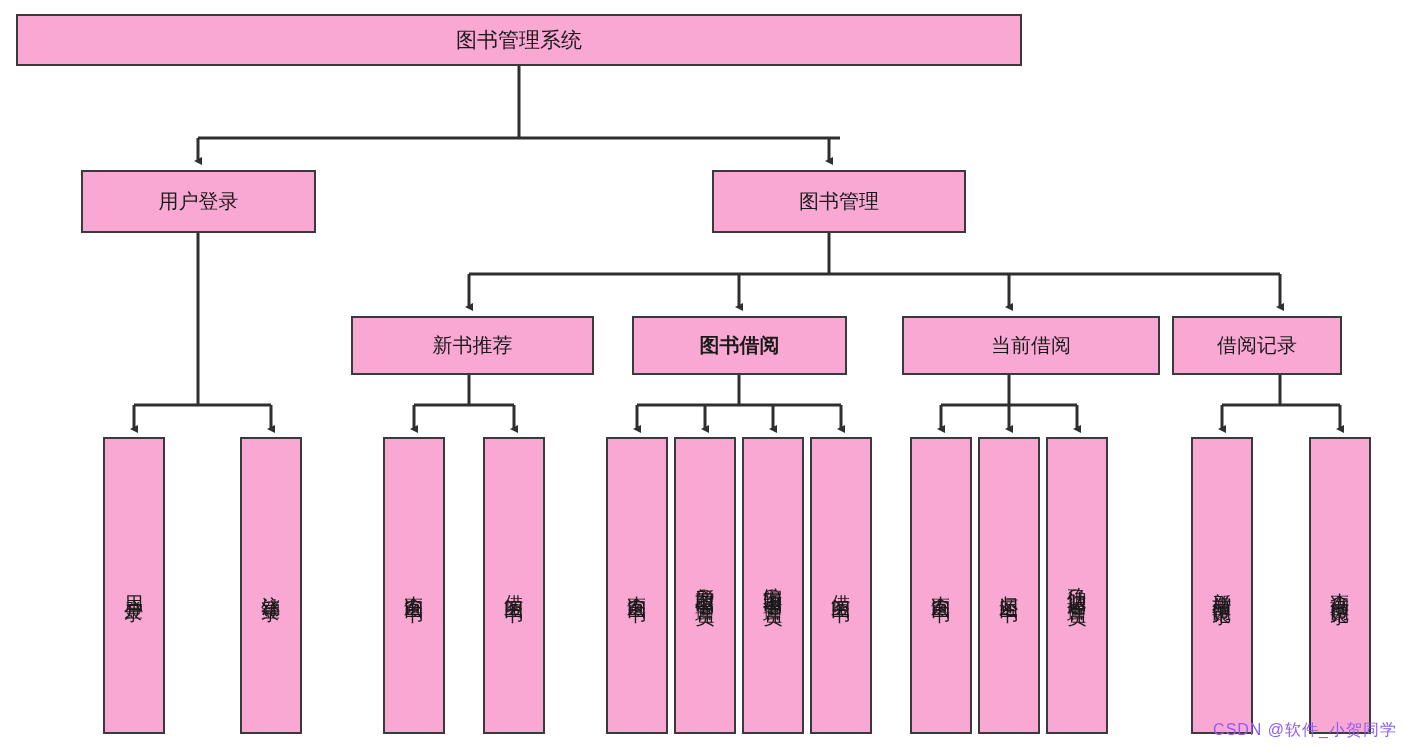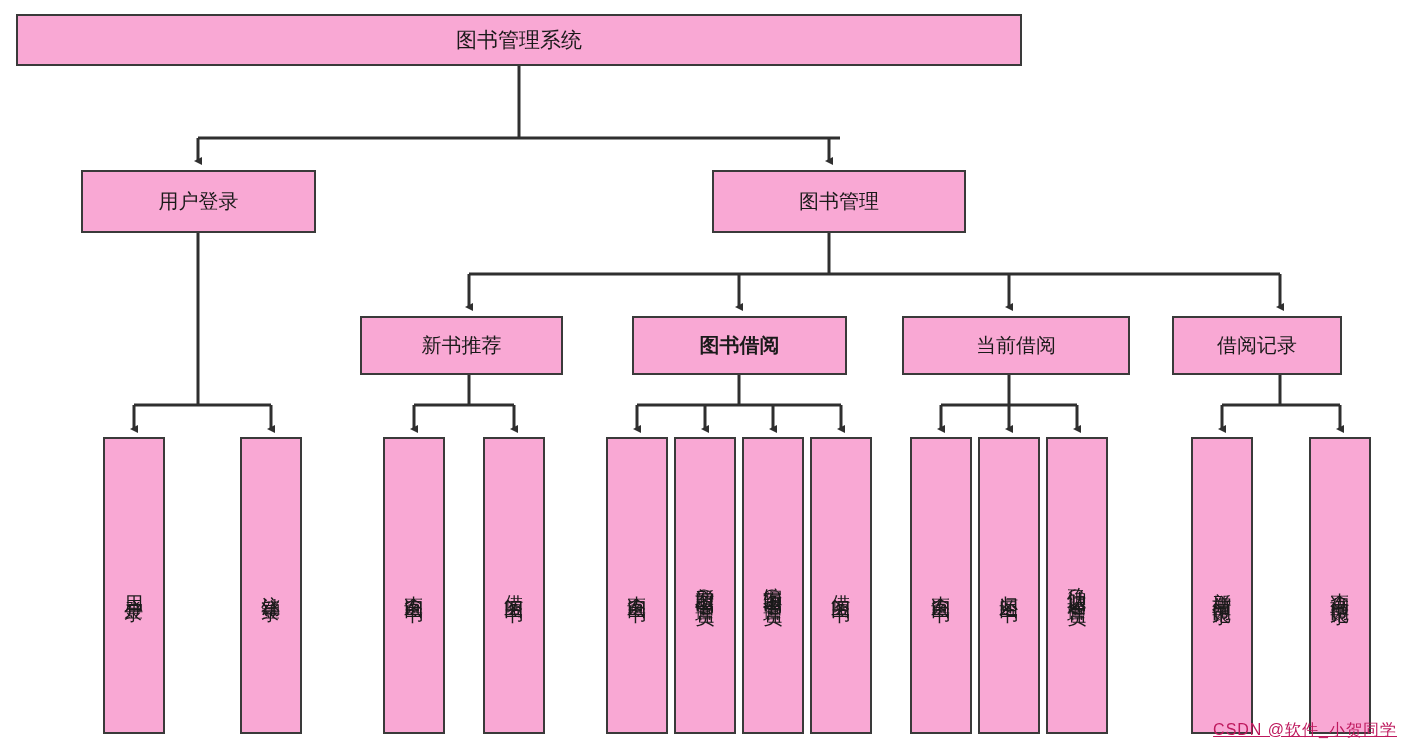--- a/index.html
+++ b/index.html
@@ -44,25 +44,24 @@
   }
   .htext{white-space:nowrap;display:block;}
   svg#edges{
     position:absolute;left:0;top:0;width:1405px;height:747px;
     pointer-events:none;
   }
   #watermark{
     position:absolute;
     right:8px;bottom:6px;
     font-size:16px;
-    color:#be185d;
+    color:#8b5cf6;
     letter-spacing:1px;
     white-space:nowrap;
     user-select:none;
-    text-decoration:underline;
   }
 </style>
 </head>
 <body>
 
 <div id="diagram">
 
   <svg id="edges" viewBox="0 0 1405 747">
     <defs>
       <marker id="arrow" markerWidth="10" markerHeight="10" refX="5" refY="5" orient="auto" markerUnits="userSpaceOnUse">
@@ -117,27 +116,27 @@
     <span class="htext">图书管理系统</span>
   </div>
 
   <div class="node lvl2" style="left:81px;top:170px;width:235px;height:63px;">
     <span class="htext">用户登录</span>
   </div>
   <div class="node lvl2" style="left:712px;top:170px;width:254px;height:63px;">
     <span class="htext">图书管理</span>
   </div>
 
-  <div class="node lvl3" style="left:360px;top:316px;width:203px;height:59px;">
+  <div class="node lvl3" style="left:351px;top:316px;width:243px;height:59px;">
     <span class="htext">新书推荐</span>
   </div>
   <div class="node lvl3" style="left:632px;top:316px;width:215px;height:59px;font-weight:bold;">
     <span class="htext">图书借阅</span>
   </div>
-  <div class="node lvl3" style="left:902px;top:316px;width:228px;height:59px;">
+  <div class="node lvl3" style="left:902px;top:316px;width:258px;height:59px;">
     <span class="htext">当前借阅</span>
   </div>
   <div class="node lvl3" style="left:1172px;top:316px;width:170px;height:59px;">
     <span class="htext">借阅记录</span>
   </div>
 
   <div class="node leaf" style="left:103px;top:437px;width:62px;height:297px;">
     <span class="vtext">用户登录</span>
   </div>
   <div class="node leaf" style="left:240px;top:437px;width:62px;height:297px;">

